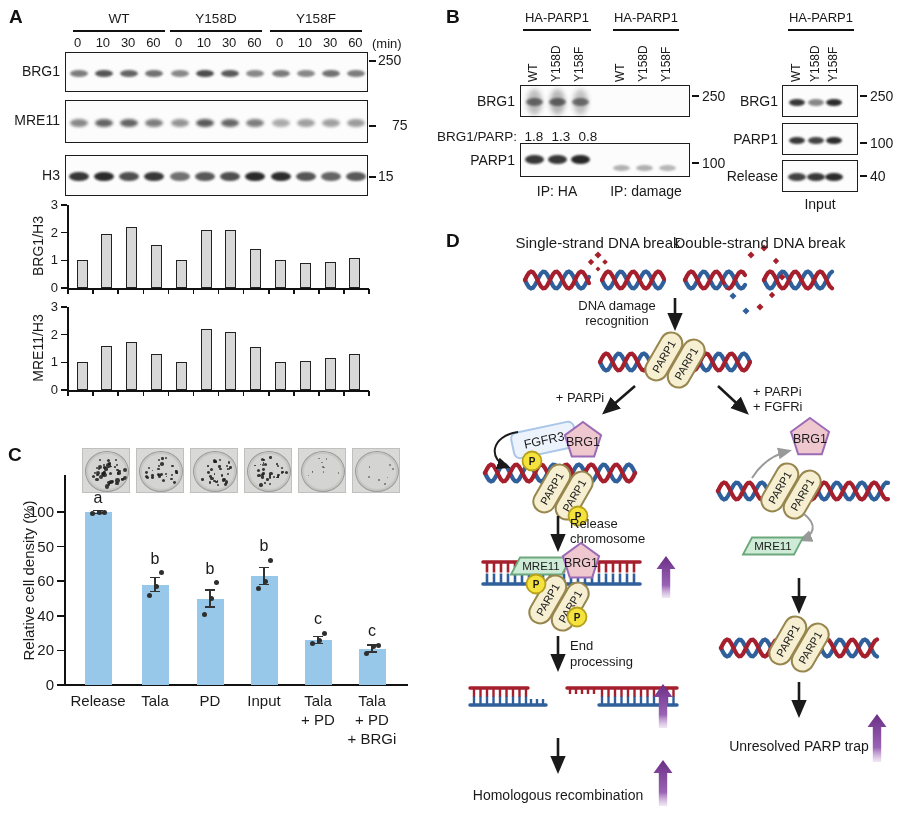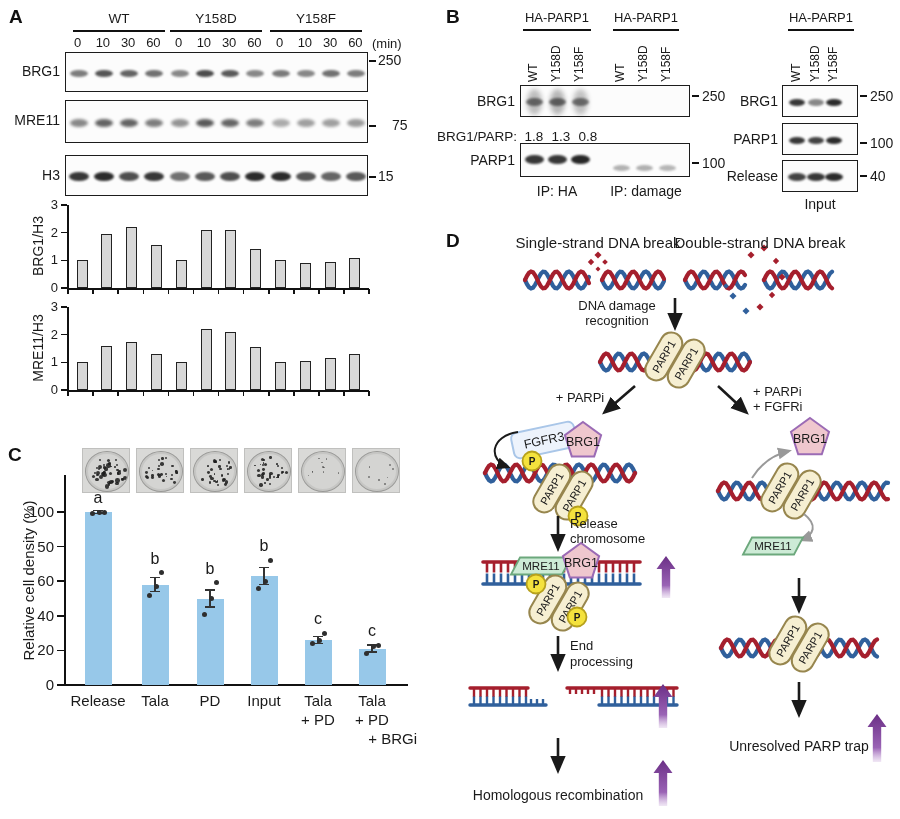--- a/index.html
+++ b/index.html
@@ -486,21 +486,21 @@
       <div class="cbar abs" style="left: 358.5px; top: 228.67px; width: 27px; height: 36.33px; background: rgb(151, 200, 233);"></div>
       <div class="abs" style="left: 371.25px; top: 225.21px; width: 1.5px; height: 6.92px; background: rgb(51, 51, 51);"></div>
       <div class="abs" style="left: 367px; top: 224.46px; width: 10px; height: 1.5px; background: rgb(51, 51, 51);"></div>
       <div class="abs" style="left: 367px; top: 231.38px; width: 10px; height: 1.5px; background: rgb(51, 51, 51);"></div>
       <div class="abs" style="left: 363.5px; top: 231.36px; width: 5px; height: 5px; border-radius: 50%; background: rgb(46, 46, 46);"></div>
       <div class="abs" style="left: 370.5px; top: 224.44px; width: 5px; height: 5px; border-radius: 50%; background: rgb(46, 46, 46);"></div>
       <div class="abs" style="left: 375.5px; top: 222.71px; width: 5px; height: 5px; border-radius: 50%; background: rgb(46, 46, 46);"></div>
       <div class="abs" style="left: 360px; top: 202.21px; width: 24px; font-size: 16px; text-align: center;">c</div>
       <div class="abs" style="left: 327px; top: 272px; width: 90px; font-size: 15px; text-align: center;">Tala</div>
       <div class="abs" style="left: 327px; top: 291px; width: 90px; font-size: 15px; text-align: center;">+ PD</div>
-      <div class="abs" style="left: 327px; top: 310px; width: 90px; font-size: 15px; text-align: right;">+ BRGi</div>
+      <div class="abs" style="left: 327px; top: 310px; width: 90px; font-size: 15px; text-align: center;">+ BRGi</div>
     </div>
 
   <div class="plabel" style="left:446px;top:230px">D</div>
   <svg class="abs" id="pD" style="left:430px;top:210px" width="470" height="609" viewBox="0 0 470 609">
     <defs>
       <marker id="mA" markerWidth="9" markerHeight="8" refX="5.5" refY="3" orient="auto">
           <path d="M0,0 L7,3 L0,6 Z" fill="#1a1a1a"></path>
         </marker>
       <marker id="mG" markerWidth="9" markerHeight="8" refX="5.5" refY="3" orient="auto">
           <path d="M0,0 L7,3 L0,6 Z" fill="#999"></path>

